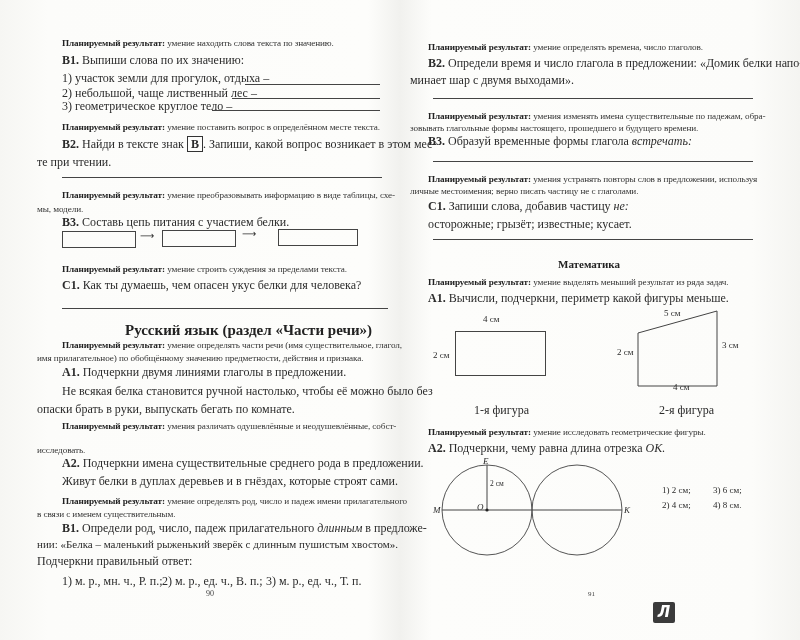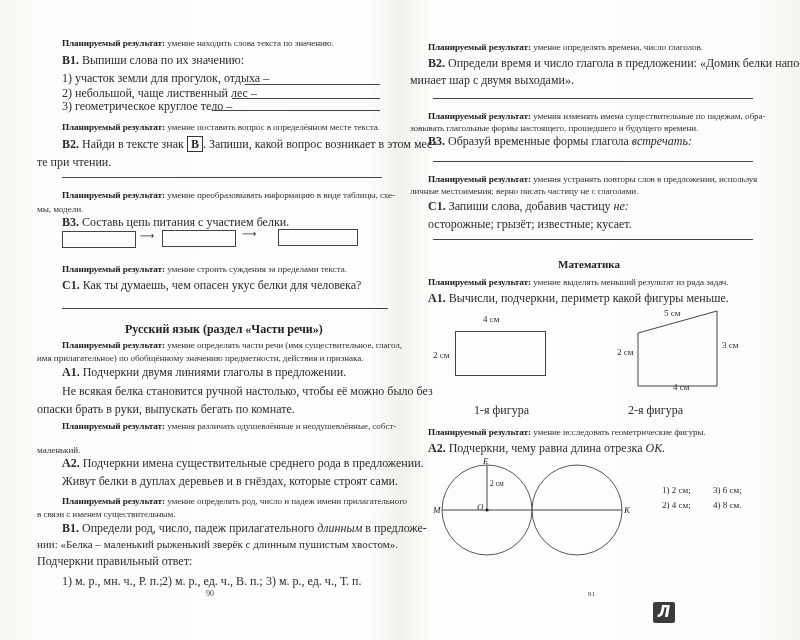--- a/index.html
+++ b/index.html
@@ -8,21 +8,21 @@
   .spread { position: absolute; left: 0; top: 0; width: 800px; height: 640px; background: linear-gradient(90deg, #f6f6f3 0%, #fcfcfa 6%, #fdfdfb 46%, #f1f1ee 50%, #fdfdfb 54%, #fcfcfa 94%, #f4f4f1 100%); }
   .page { position: absolute; top: 0; height: 568px; }
   .page.left { left: 0; width: 400px; }
   .page.right { left: 400px; width: 400px; }
   .abs { position: absolute; white-space: nowrap; }
   .res { font-size: 9.2px; color: #333; letter-spacing: -0.1px; }
   .res b { font-weight: bold; color: #222; }
   .q { font-size: 12px; color: #2b2b2b; }
   .q b { font-weight: bold; }
   .line { position: absolute; height: 0; border-top: 1px solid #444; }
-  .sec-title { font-size: 12px; font-weight: bold; color: #222; }
+  .sec-title { font-size: 15px; font-weight: bold; color: #222; }
   .box { position: absolute; border: 1px solid #444; background: transparent; }
   .pagenum { font-size: 8px; color: #444; }
   .sign-box { display: inline-block; border: 1px solid #333; padding: 0 3px; font-weight: bold; line-height: 14px; }
   .logo { position: absolute; left: 653px; top: 602px; width: 22px; height: 21px; background: #3b3b3b; border-radius: 2px; color: #fff; font-family: "DejaVu Sans", sans-serif; font-weight: bold; font-size: 15px; text-align: center; line-height: 21px; font-style: italic; }
   .small { font-size: 9px; }
 </style>
 </head>
 <body>
 
 <div class="spread">
@@ -92,21 +92,21 @@
       <b>А1.</b>
       <span>Подчеркни двумя линиями глаголы в предложении.</span>
     </div>
     <div class="abs q" style="left:62px;top:384px;">Не всякая белка становится ручной настолько, чтобы её можно было без</div>
     <div class="abs res" style="left:62px;top:421px;">
       <b>Планируемый результат:</b>
       <span>умения различать одушевлённые и неодушевлённые, собст-</span>
     </div>
 
     <div class="abs q" style="left:37px;top:402px;">опаски брать в руки, выпускать бегать по комнате.</div>
-    <div class="abs res" style="left:37px;top:445px;">маленький.</div>
+    <div class="abs res" style="left:37px;top:445px;">исследовать.</div>
     <div class="abs q" style="left:62px;top:456px;">
       <b>А2.</b>
       <span>Подчеркни имена существительные среднего рода в предложении.</span>
     </div>
     <div class="abs q" style="left:62px;top:474px;">Живут белки в дуплах деревьев и в гнёздах, которые строят сами.</div>
 
     <div class="abs res" style="left:62px;top:496px;">
       <b>Планируемый результат:</b>
       <span>умение определять род, число и падеж имени прилагательного</span>
     </div>
@@ -180,21 +180,21 @@
     <div class="abs small" style="left:33px;top:350px;">2 см</div>
     <div class="abs q" style="left:74px;top:403px;">1-я фигура</div>
 
     <svg class="abs" style="left:230px;top:305px;" width="100" height="85">
       <polyline points="8,28 8,81 87,81 87,6 8,28" fill="none" stroke="#444" stroke-width="1"></polyline>
     </svg>
     <div class="abs small" style="left:264px;top:308px;">5 см</div>
     <div class="abs small" style="left:217px;top:347px;">2 см</div>
     <div class="abs small" style="left:322px;top:340px;">3 см</div>
     <div class="abs small" style="left:273px;top:382px;">4 см</div>
-    <div class="abs q" style="left:228px;top:403px;text-align:center;">2-я фигура</div>
+    <div class="abs q" style="left:259px;top:403px;text-align:center;">2-я фигура</div>
 
     <div class="abs res" style="left:28px;top:427px;">
       <b>Планируемый результат:</b>
       <span>умение исследовать геометрические фигуры.</span>
     </div>
     <div class="abs q" style="left:28px;top:441px;">
       <b>А2.</b>
       <span>Подчеркни, чему равна длина отрезка</span>
       <i>OK.</i>
     </div>

